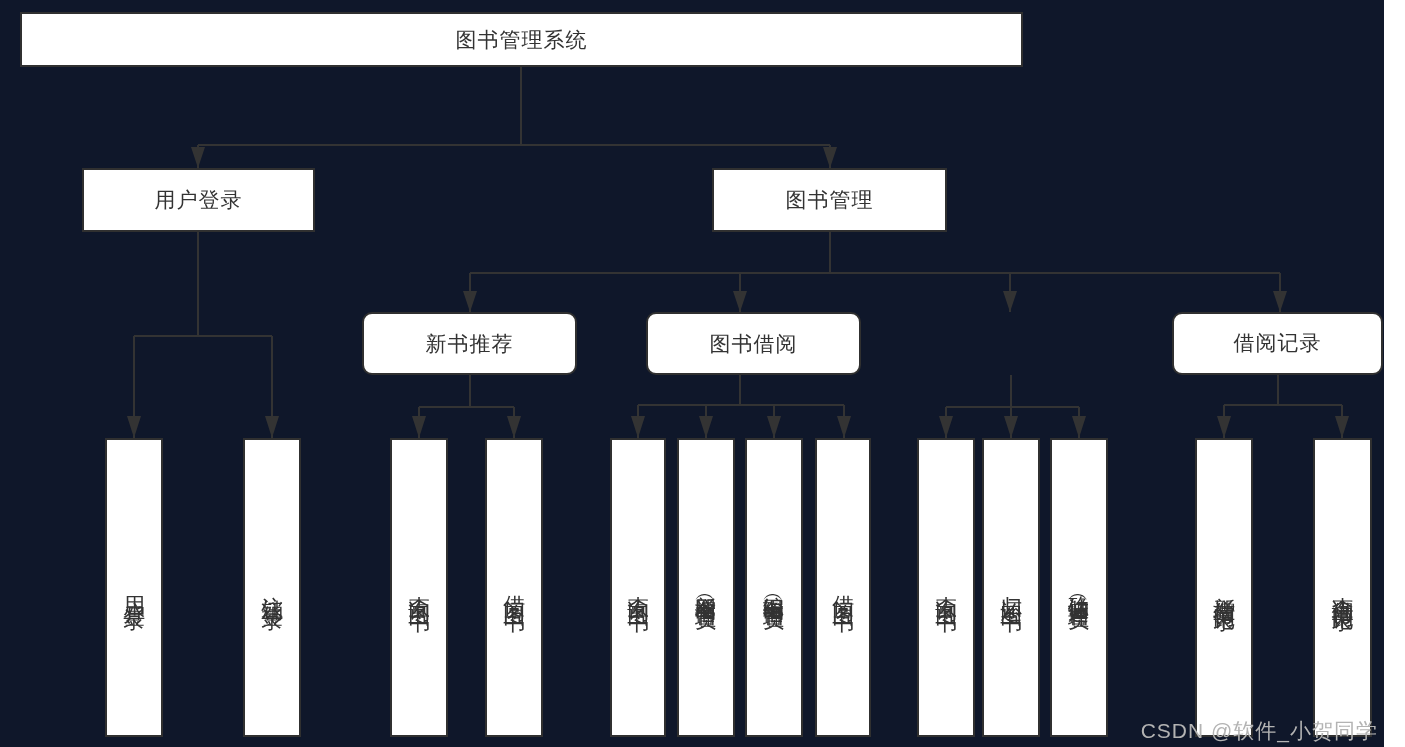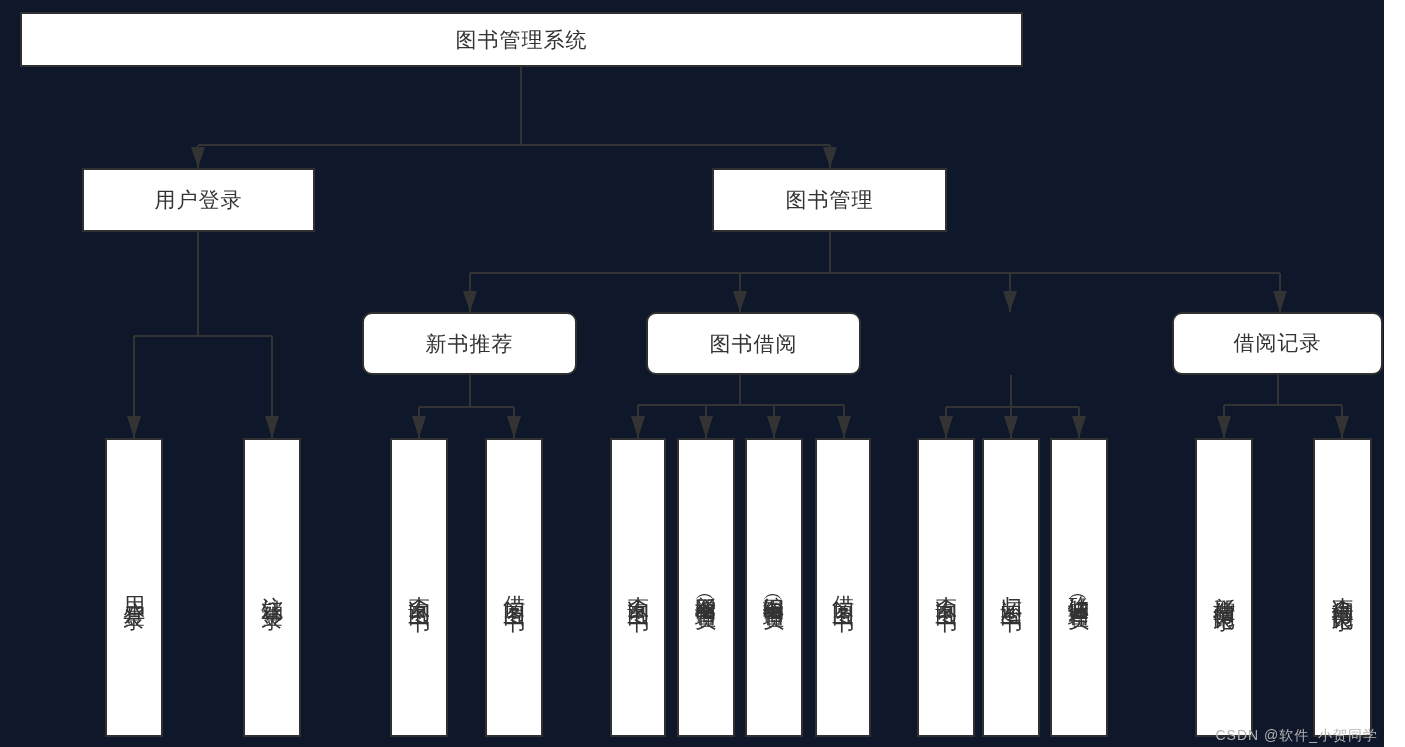--- a/index.html
+++ b/index.html
@@ -59,21 +59,21 @@
     width: 58px;
     writing-mode: vertical-rl;
     text-orientation: mixed;
     font-size: 22px;
     letter-spacing: 5px;
   }
   .watermark {
     position: absolute;
     right: 6px;
     bottom: 2px;
-    font-size: 14px;
+    font-size: 21px;
     color: #b3b3b3;
     letter-spacing: 1px;
     white-space: nowrap;
     pointer-events: none;
   }
 </style>
 </head>
 <body>
 
 <div class="canvas">

